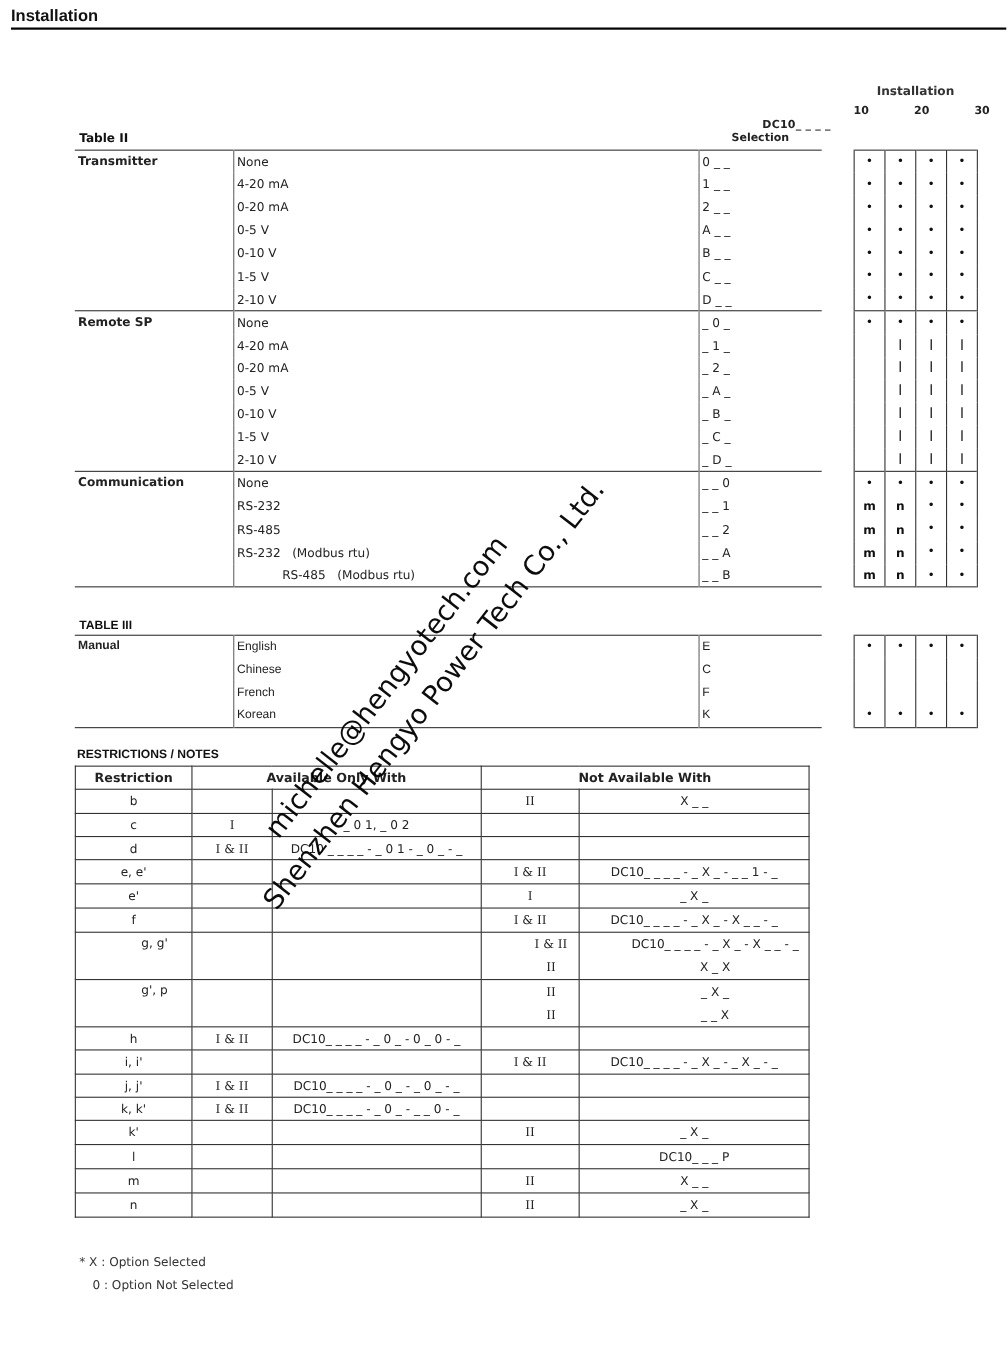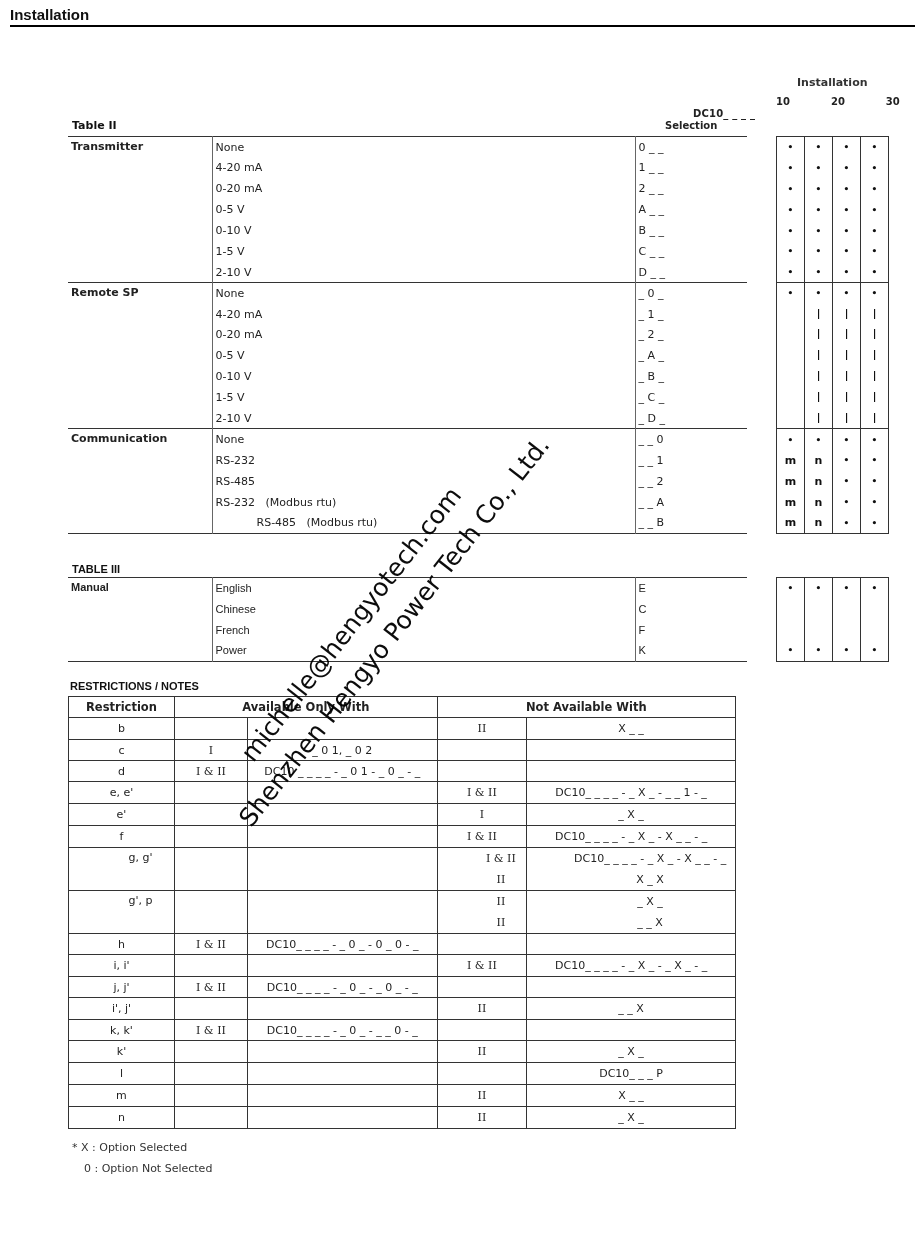--- a/index.html
+++ b/index.html
@@ -289,21 +289,21 @@
       </tr>
       <tr>
         <td class="opt" style="white-space: pre;">Chinese</td>
         <td class="sel">C</td>
       </tr>
       <tr>
         <td class="opt" style="white-space: pre;">French</td>
         <td class="sel">F</td>
       </tr>
       <tr>
-        <td class="opt" style="white-space: pre;">Power</td>
+        <td class="opt" style="white-space: pre;">Korean</td>
         <td class="sel">K</td>
       </tr>
     </tbody>
   </table>
 <table class="av-table" id="a3" style="top:577px;">
     <tbody>
       <tr>
         <td class="dot">•</td>
         <td class="dot">•</td>
         <td class="dot">•</td>
@@ -466,31 +466,20 @@
         <td class="serif">I &amp; II</td>
         <td class="">DC10_ _ _ _ - _ 0 _ - _ 0 _ - _</td>
         <td class="serif">
           <span class="line"></span>
         </td>
         <td class="">
           <span class="line"></span>
         </td>
       </tr>
       <tr>
-        <td class="">i', j'</td>
-        <td class="serif"></td>
-        <td class=""></td>
-        <td class="serif">
-          <span class="line">II</span>
-        </td>
-        <td class="">
-          <span class="line">_ _ X</span>
-        </td>
-      </tr>
-      <tr>
         <td class="">k, k'</td>
         <td class="serif">I &amp; II</td>
         <td class="">DC10_ _ _ _ - _ 0 _ - _ _ 0 - _</td>
         <td class="serif">
           <span class="line"></span>
         </td>
         <td class="">
           <span class="line"></span>
         </td>
       </tr>

